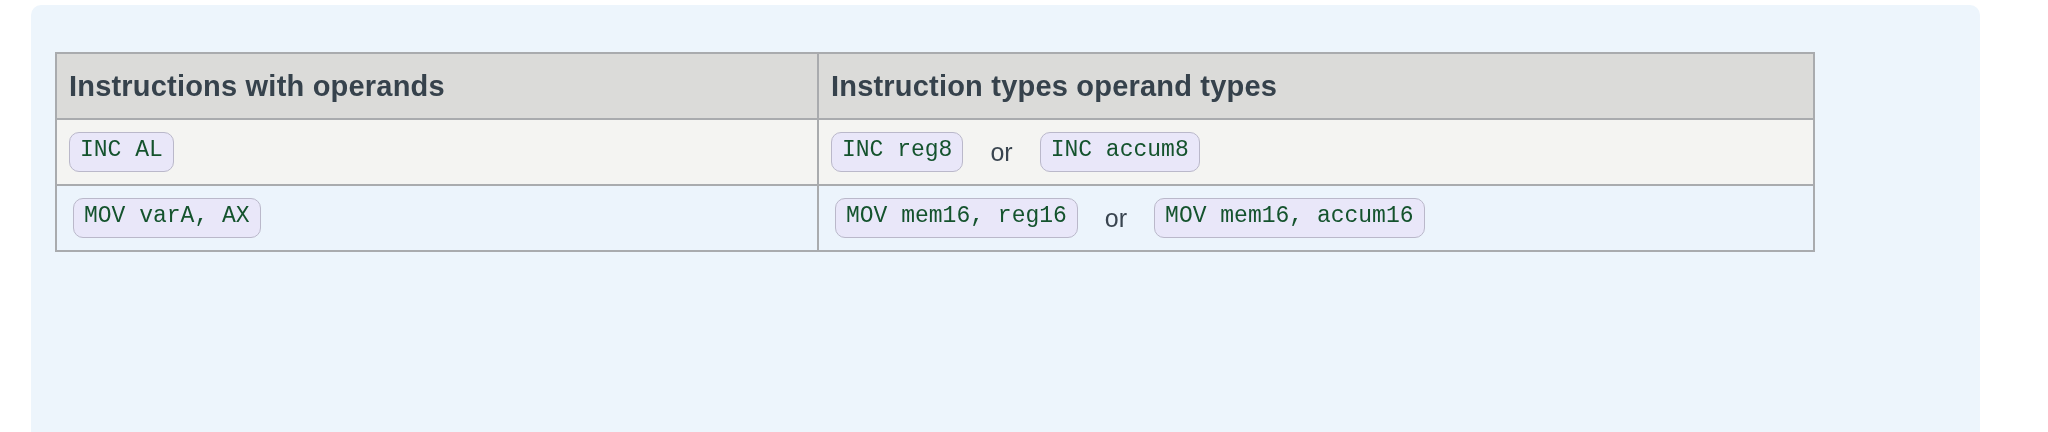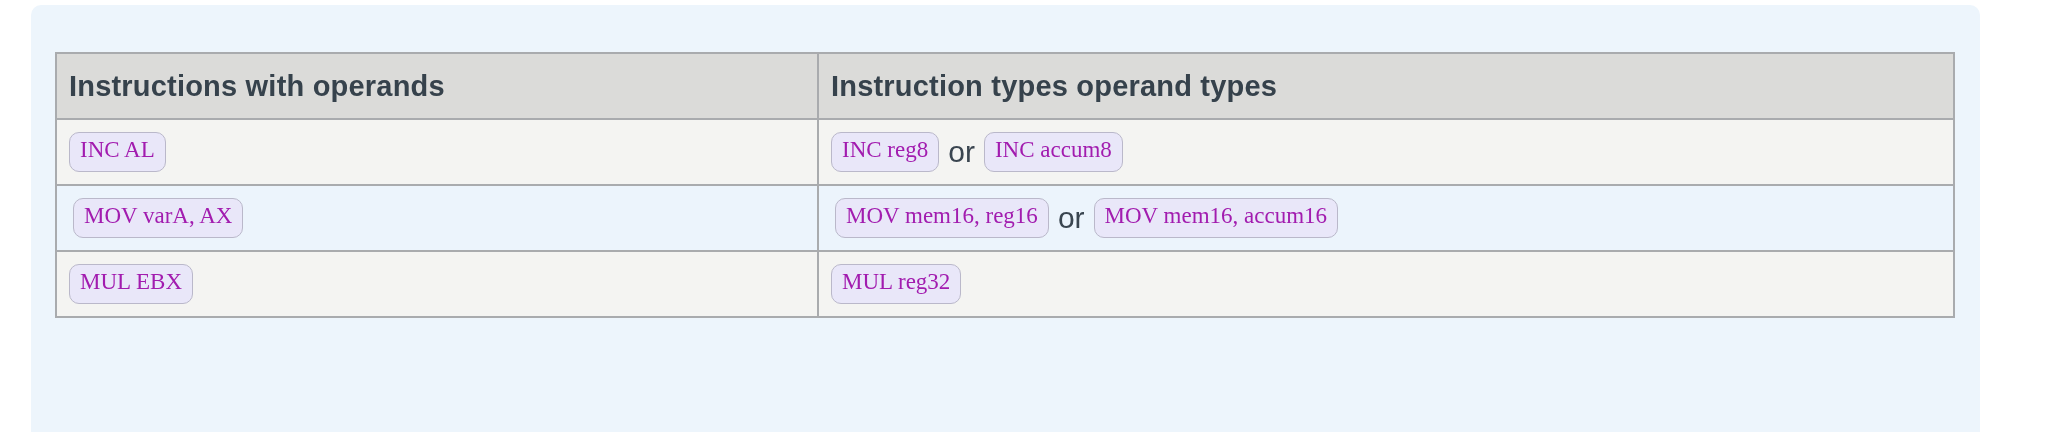--- a/index.html
+++ b/index.html
@@ -17,21 +17,21 @@
     top: 5px;
     width: 1949px;
     height: 440px;
     background: var(--panel-bg, #edf5fc);
     border-radius: 10px;
   }
   table.instr-table {
     position: absolute;
     left: 24px;
     top: 47px;
-    width: 1900px;
+    width: 1760px;
     border-collapse: collapse;
     table-layout: fixed;
   }
   .instr-table th,
   .instr-table td {
     border: 2px solid var(--table-border, #a9abae);
     height: 66px;
     padding: 0 10px 0 12px;
     vertical-align: middle;
     text-align: left;
@@ -46,31 +46,31 @@
   }
   col.c1 { width: 762px; }
   tr.row-odd td  { background: var(--row-odd-bg, #f4f4f2); }
   tr.row-even td { background: var(--row-even-bg, #ecf4fc); padding-left: 16px; }
   .chip {
     display: inline-block;
     background: var(--chip-bg, #e9e7f9);
     border: 1.5px solid var(--chip-border, #bab8ca);
     border-radius: 10px;
     padding: 3px 10px 6px 10px;
-    font-family: Liberation Serif, serif;
+    font-family: Liberation Mono, monospace;
     font-size: 23px;
     line-height: 1.25;
-    color: #a21caf;
+    color: #14532d;
     white-space: nowrap;
     vertical-align: middle;
   }
   .or-sep {
     display: inline-block;
-    margin: 0 9px;
-    font-size: 30px;
+    margin: 0 27px;
+    font-size: 25px;
     color: var(--body-text, #3a4550);
     vertical-align: middle;
   }
 </style>
 </head>
 <body>
 
 <div class="panel">
   <table class="instr-table">
     <colgroup>
@@ -85,19 +85,15 @@
     </thead>
     <tbody id="table-body">
         <tr class="row-odd">
           <td><code class="chip">INC AL</code></td>
           <td><code class="chip">INC reg8</code><span class="or-sep">or</span><code class="chip">INC accum8</code></td>
         </tr>
         <tr class="row-even">
           <td><code class="chip">MOV varA, AX</code></td>
           <td><code class="chip">MOV mem16, reg16</code><span class="or-sep">or</span><code class="chip">MOV mem16, accum16</code></td>
         </tr>
-        <tr class="row-odd">
-          <td><code class="chip">MUL EBX</code></td>
-          <td><code class="chip">MUL reg32</code></td>
-        </tr>
       </tbody>
   </table>
 </div>
 
 </body></html>

